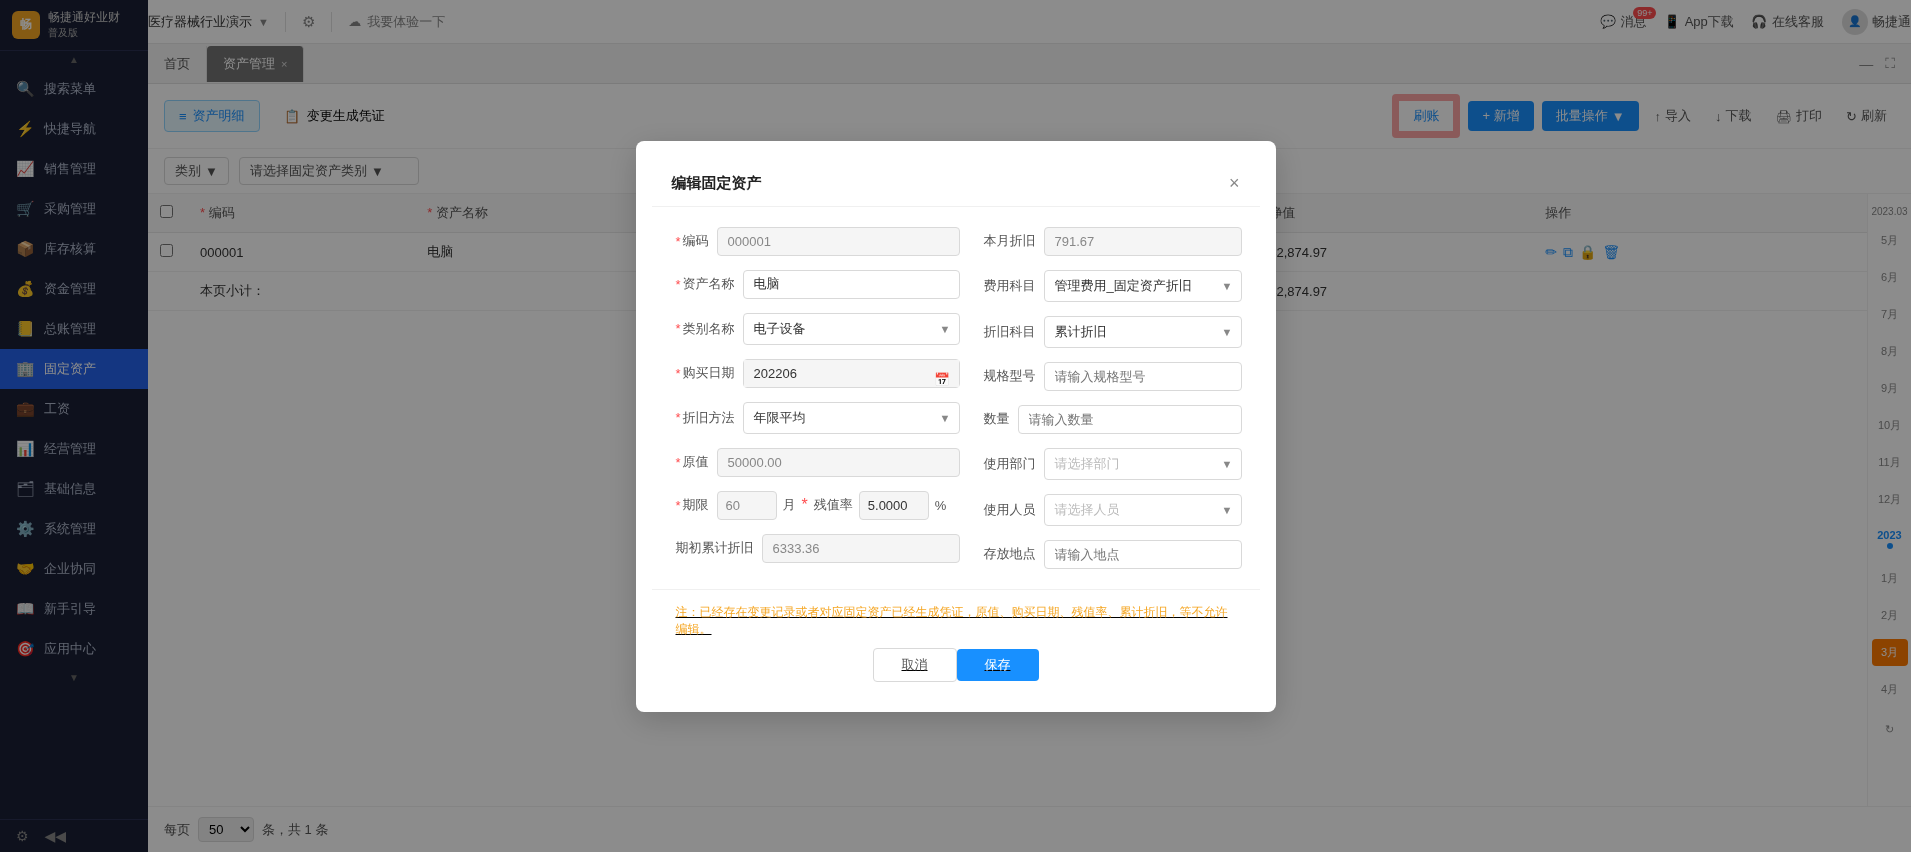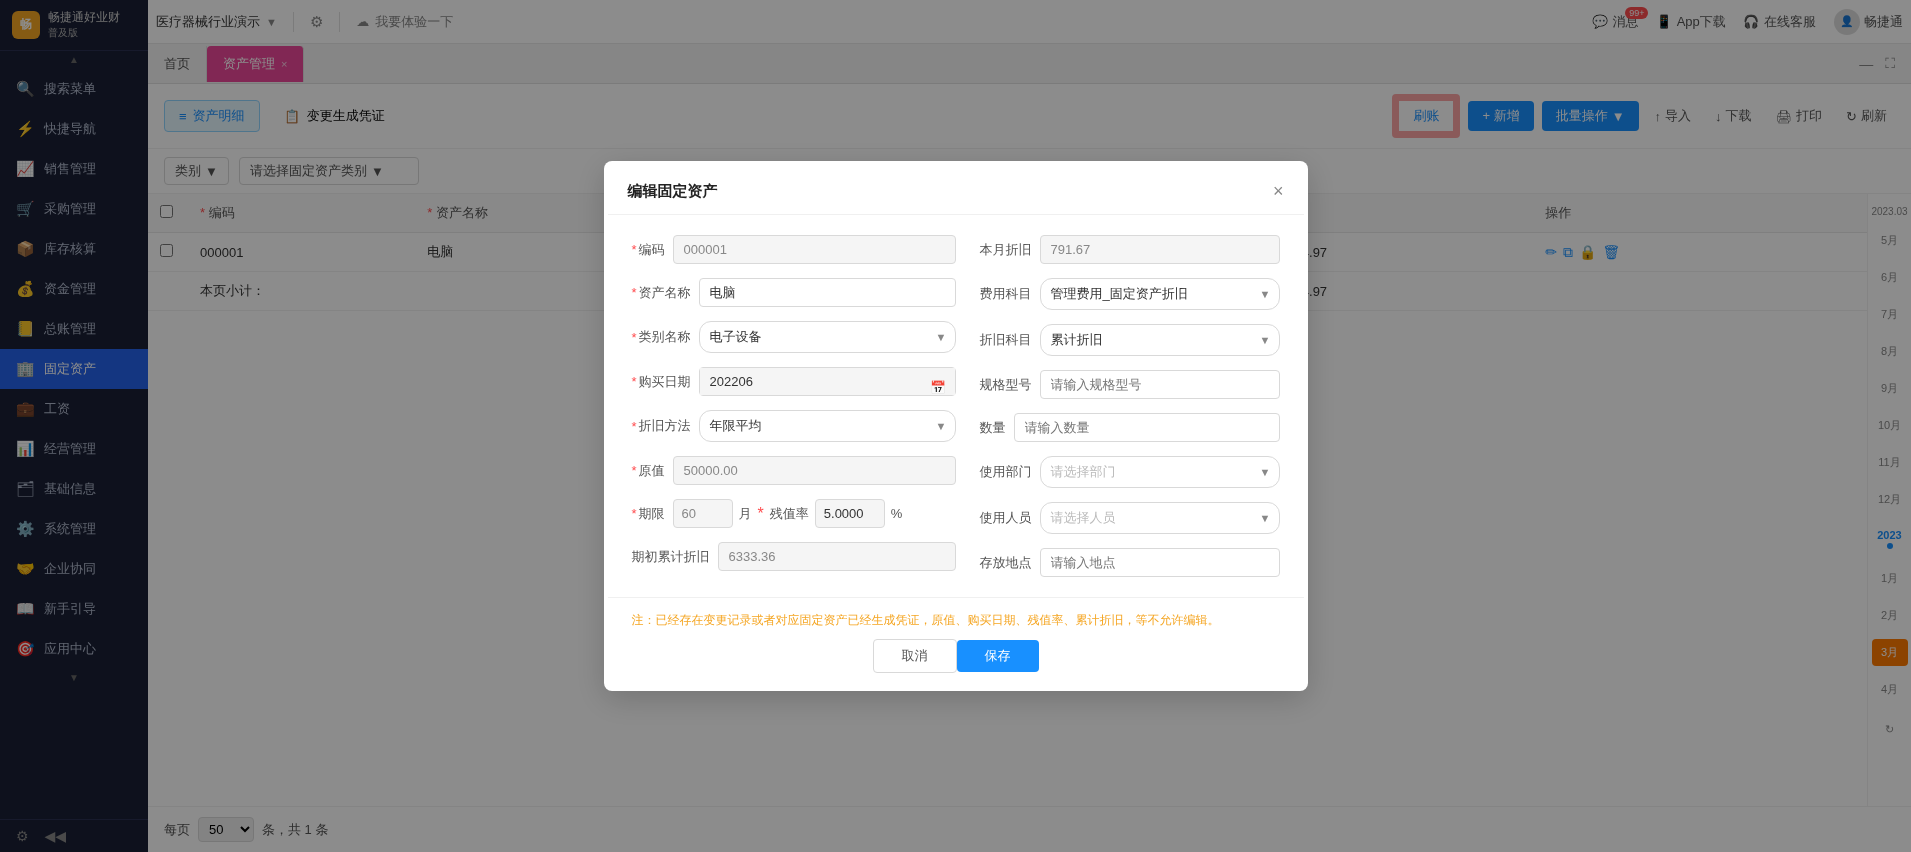--- a/index.html
+++ b/index.html
@@ -70,21 +70,21 @@
       height: 852px;
       overflow: hidden;
     }
 
     
     .topbar {
       height: 44px;
       background: #fff;
       display: flex;
       align-items: center;
-      padding: 0 8px;
+      padding: 0 0;
       border-bottom: 1px solid #e8e8e8;
       gap: 16px;
     }
     .topbar-company {
       display: flex; align-items: center; gap: 6px;
       font-size: 13px; color: #333; cursor: pointer;
     }
     .topbar-divider { width: 1px; height: 20px; background: #e0e0e0; }
     .topbar-gear { color: #888; font-size: 15px; cursor: pointer; }
     .topbar-cloud { display: flex; align-items: center; gap: 6px; color: #888; font-size: 13px; }
@@ -104,21 +104,21 @@
       border-bottom: 1px solid #e0e0e0;
     }
     .tab {
       height: 36px; padding: 0 16px;
       display: flex; align-items: center; gap: 6px;
       font-size: 13px; color: #555; cursor: pointer;
       background: #f5f5f5;
       border-right: 1px solid #e0e0e0;
     }
     .tab.active {
-      background: #ec4899;
+      background: #737373;
       color: #fff;
       border-radius: 4px 4px 0 0;
     }
     .tab-close { font-size: 11px; cursor: pointer; opacity: 0.7; }
     .tabbar-right { margin-left: auto; display: flex; align-items: center; gap: 4px; padding-right: 12px; }
     .tabbar-btn { background: none; border: none; font-size: 14px; color: #888; cursor: pointer; padding: 4px; }
 
     
     .content {
       flex: 1;
@@ -228,37 +228,37 @@
       position: fixed; top: 0; left: 0; width: 100%; height: 100%;
       background: rgba(0,0,0,0.45);
       z-index: 100;
       display: flex; align-items: center; justify-content: center;
     }
 
     
     .modal {
       background: #fff;
       border-radius: 8px;
-      width: 704px;
-      padding: 4px;
+      width: 640px;
+      padding: 16px;
       box-shadow: 0 8px 32px rgba(0,0,0,0.18);
       position: relative;
     }
     .modal-header {
       padding: 16px 20px 12px;
       border-bottom: 1px solid #f0f0f0;
       display: flex; align-items: center; justify-content: space-between;
     }
     .modal-title { font-size: 15px; font-weight: bold; color: #222; }
     .modal-close { background: none; border: none; font-size: 18px; color: #888; cursor: pointer; }
     .modal-body { padding: 20px 24px; }
     .modal-footer {
       padding: 14px 24px;
       border-top: 1px solid #f0f0f0;
-      display: flex; flex-direction: column; gap: 10px;
+      display: flex; flex-direction: column; gap: 10px; text-decoration: underline;
     }
     .modal-note { font-size: 12px; color: #888; }
     .modal-note span { color: #f5a623; }
     .modal-buttons { display: flex; align-items: center; justify-content: center; }
     .btn-cancel { background: #fff; color: #555; border: 1px solid #d9d9d9; border-radius: 4px; padding: 7px 28px; font-size: 13px; cursor: pointer; }
     .btn-save { background: #1890ff; color: #fff; border: none; border-radius: 4px; padding: 7px 28px; font-size: 13px; cursor: pointer; }
 
     .form-grid {
       display: grid;
       grid-template-columns: 1fr 1fr;
@@ -274,21 +274,21 @@
       display: flex; align-items: center; gap: 2px;
     }
     .form-input {
       flex: 1; border: 1px solid #d9d9d9; border-radius: 4px;
       padding: 6px 10px; font-size: 13px; color: #333; background: #fff;
       outline: none;
     }
     .form-input.disabled { background: #f5f5f5; color: #888; }
     .form-select-wrap {
       flex: 1; position: relative; display: flex; align-items: center;
-      border: 1px solid #d9d9d9; border-radius: 12px; background: #fff;
+      border: 1px solid #d9d9d9; border-radius: 4px; background: #fff;
     }
     .select-arrow { position: absolute; right: 8px; color: #888; pointer-events: none; font-size: 11px; }
     .form-date-wrap {
       flex: 1; position: relative; display: flex; align-items: flex-end;
       border: 1px solid #d9d9d9; border-radius: 4px; background: #f5f5f5;
     }
     .form-date {
       flex: 1; border: none; outline: none; padding: 6px 10px;
       font-size: 13px; color: #333; background: transparent;
     }

